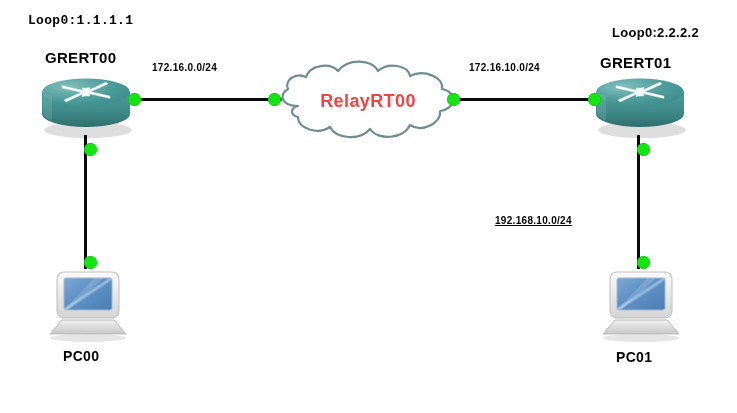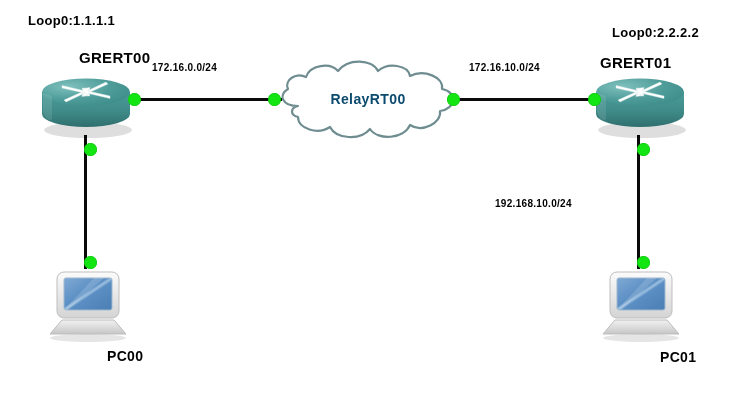--- a/index.html
+++ b/index.html
@@ -21,21 +21,21 @@
     position: absolute;
     color: #000000;
     font-family: "Liberation Sans", sans-serif;
     white-space: nowrap;
     letter-spacing: 0.3px;
     line-height: 1;
   }
   .lbl-loop { font-size: 13px; font-weight: bold; }
   .lbl-dev  { font-size: 15px; font-weight: bold; }
   .lbl-net  { font-size: 10px; font-weight: bold; }
-  .lbl-pc   { font-size: 14px; font-weight: bold; margin-left: 44px; }
+  .lbl-pc   { font-size: 14px; font-weight: bold; }
 
   .link {
     position: absolute;
     background: #0a0a0a;
   }
   .link-h { height: 3px; }
   .link-v { width: 3px; }
 
   .dot {
     position: absolute;
@@ -54,23 +54,23 @@
 
   
   .cloud { width: 192px; height: 86px; }
   .cloud svg { display:block; width:192px; height:86px; }
   .cloud-label {
     position: absolute;
     width: 192px;
     top: 32px;
     left: 0;
     text-align: center;
-    font-size: 14px;
+    font-size: 18px;
     font-weight: bold;
-    color: #0c4a6e;
+    color: #ef4444;
     font-family: "Liberation Sans", sans-serif;
     letter-spacing: 0.4px;
   }
 
   
   .pc { width: 92px; height: 76px; }
   .pc svg { display:block; width:92px; height:76px; }
 </style>
 </head>
 <body>
@@ -225,26 +225,26 @@
   <div class="dot" style="left:268px; top:93px;"></div>
   <div class="dot" style="left:447px; top:93px;"></div>
   <div class="dot" style="left:588px; top:93px;"></div>
 
   <div class="dot" style="left:84px; top:143px;"></div>
   <div class="dot" style="left:84px; top:256px;"></div>
 
   <div class="dot" style="left:637px; top:143px;"></div>
   <div class="dot" style="left:637px; top:256px;"></div>
 
-  <div class="lbl lbl-loop" style="left:28px;  top:14px;">Loop0:1.1.1.1</div>
+  <div class="lbl lbl-loop" style="left:28px;  top:14px;font-family:Liberation Mono, monospace;">Loop0:1.1.1.1</div>
   <div class="lbl lbl-loop" style="left:612px; top:26px;">Loop0:2.2.2.2</div>
 
-  <div class="lbl lbl-dev" style="left:45px;  top:50px;margin-left:34px;">GRERT00</div>
+  <div class="lbl lbl-dev" style="left:45px;  top:50px;">GRERT00</div>
   <div class="lbl lbl-dev" style="left:600px; top:55px;text-align:right;">GRERT01</div>
 
   <div class="lbl lbl-net" style="left:152px; top:63px;">172.16.0.0/24</div>
   <div class="lbl lbl-net" style="left:469px; top:63px;">172.16.10.0/24</div>
-  <div class="lbl lbl-net" style="left:495px; top:199px;">192.168.10.0/24</div>
+  <div class="lbl lbl-net" style="left:495px; top:216px;text-decoration:underline;">192.168.10.0/24</div>
 
   <div class="lbl lbl-pc" style="left:63px;  top:349px;">PC00</div>
   <div class="lbl lbl-pc" style="left:616px; top:350px;">PC01</div>
 
 </div>
 
 </body></html>

